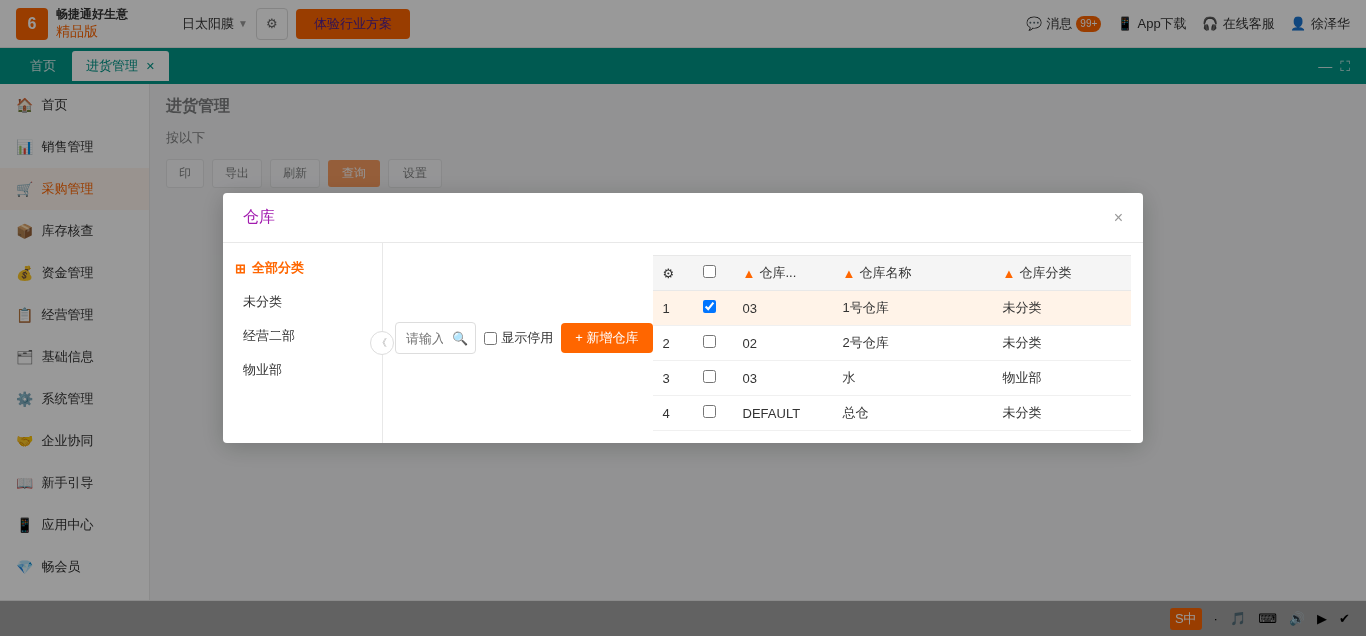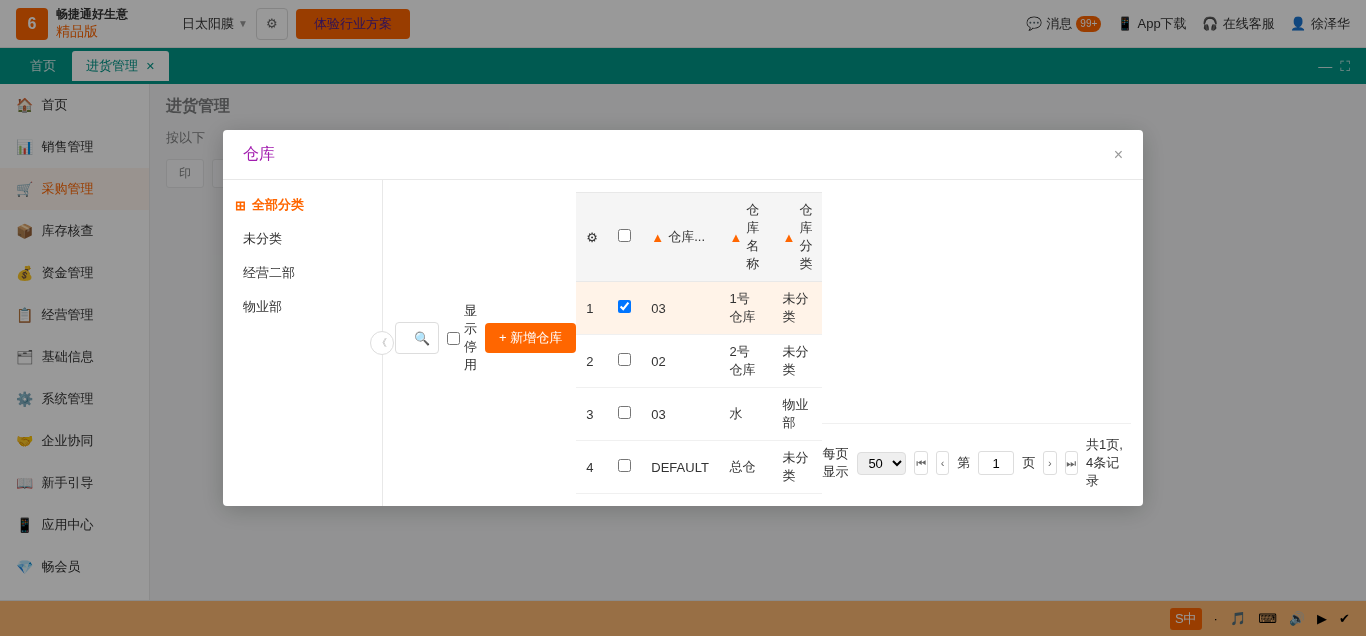--- a/index.html
+++ b/index.html
@@ -366,21 +366,21 @@
       border: 1px solid #ddd;
       padding: 5px 14px;
       border-radius: 3px;
       cursor: pointer;
       font-size: 12px;
     }
 
     
     .status-bar {
       height: 36px;
-      background: #fdba74;
+      background: #a3a3a3;
       border-top: 1px solid #e8e8e8;
       display: flex; align-items: center; justify-content: flex-end;
       padding: 0 16px;
       gap: 12px;
     }
   </style>
 </head>
 <body>
 
 <div class="top-header">
@@ -616,34 +616,20 @@
               <td>
                 <input type="checkbox" style="">
               </td>
               <td>DEFAULT</td>
               <td>总仓</td>
               <td>未分类</td>
             </tr>
           </tbody>
         </table>
 
-        <div class="pagination">
-          <span>每页显示</span>
-          <select class="page-size-select">
-            <option>50</option>
-          </select>
-          <button class="page-btn">⏮</button>
-          <button class="page-btn">‹</button>
-          <span>第</span>
-          <input type="text" class="page-input" value="1" style="">
-          <span>页</span>
-          <button class="page-btn">›</button>
-          <button class="page-btn">⏭</button>
-          <span>共1页, 4条记录</span>
-        </div>
 
       </div>
     </div>
 
 
   </div>
 </div>
 
 <div class="status-bar" style="position:fixed;bottom:0;left:0;right:0;">
   <span style="font-size:13px;background:#f60;color:#fff;padding:2px 5px;border-radius:3px;">S中</span>

